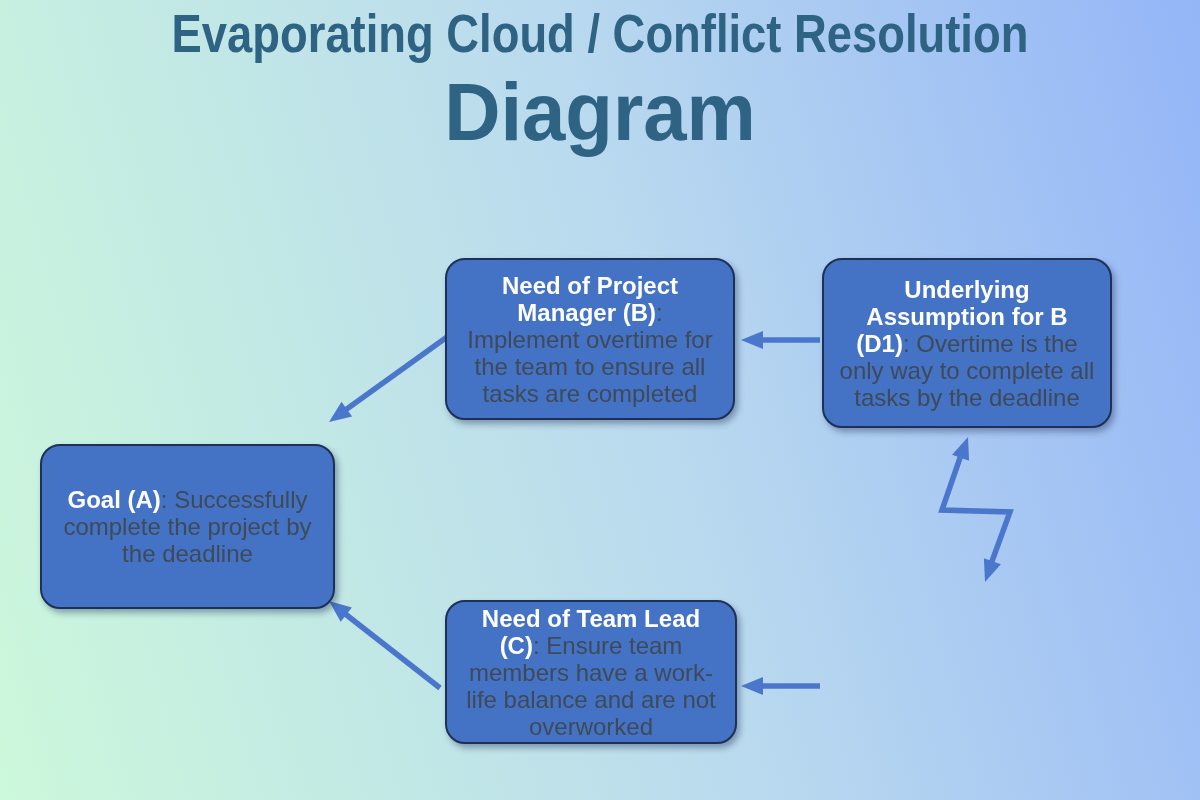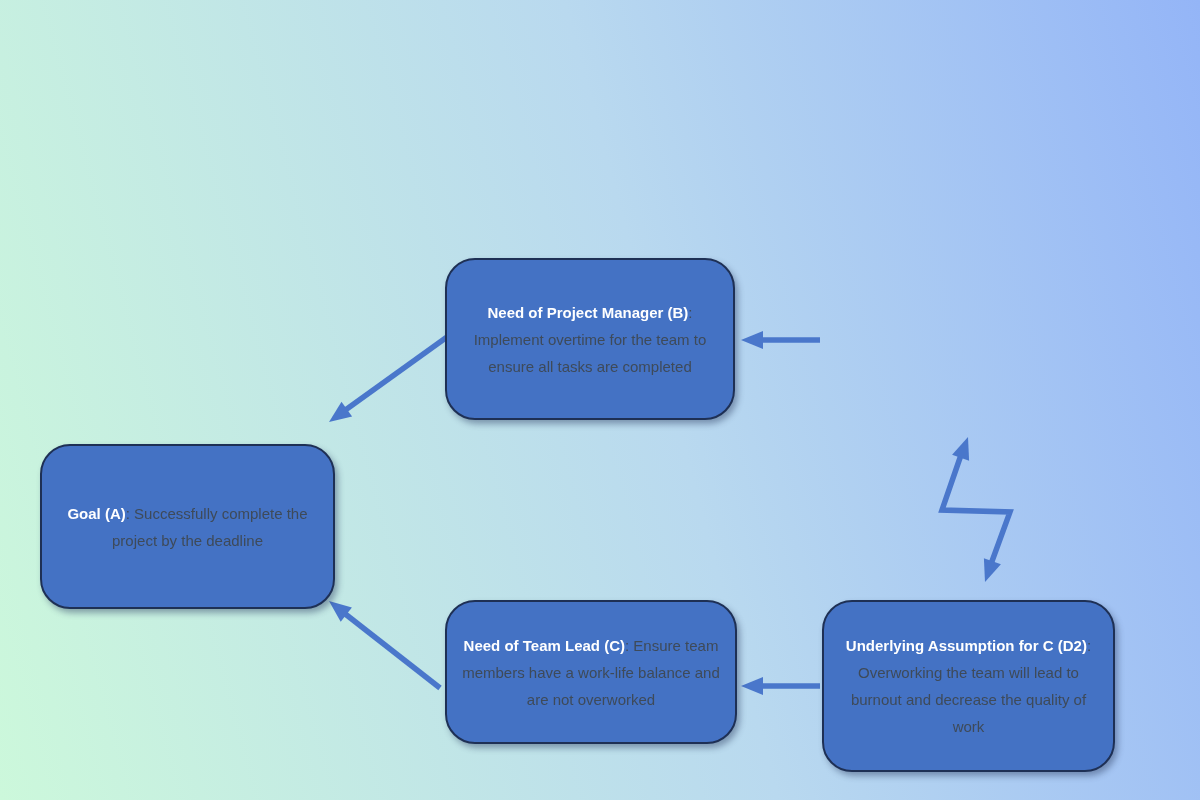--- a/index.html
+++ b/index.html
@@ -25,44 +25,48 @@
     color:#2f6384;white-space:nowrap;
     transform:scaleX(0.95);transform-origin:50% 50%;
     margin-top:6px;
   }
   
   .node{
     position:absolute;
     box-sizing:border-box;
     background:#4472c4;
     border:2px solid #1e3055;
-    border-radius:30px;
+    border-radius:20px;
     box-shadow:3px 4px 6px rgba(45,62,100,.45);
     display:flex;align-items:center;justify-content:center;
     text-align:center;
     padding:8px 14px;
-    font-size:15px;line-height:27px;
+    font-size:24px;line-height:27px;
     color:#3e4a59;
   }
   .node .label{color:#ffffff;font-weight:bold;}
   .node-a  {left:40px; top:444px; width:295px; height:165px;}
   .node-b  {left:445px;top:258px; width:290px; height:162px;}
   .node-d1 {left:822px;top:258px; width:290px; height:170px;}
   .node-c  {left:445px;top:600px; width:292px; height:144px;}
   .node-d2 {left:822px;top:600px; width:293px; height:172px;}
   
   .edges{position:absolute;left:0;top:0;pointer-events:none;}
   .edge-shaft{fill:none;stroke:#4a77cb;stroke-width:5.5;stroke-linejoin:miter;}
   .edge-head{fill:#4a77cb;stroke:none;}
 </style>
 </head>
 <body>
 
 <div class="stage">
 
+  <div class="title-wrap">
+    <h1 class="title-line1">Evaporating Cloud / Conflict Resolution</h1>
+    <h1 class="title-line2">Diagram</h1>
+  </div>
 
   <svg class="edges" width="1200" height="800" viewBox="0 0 1200 800">
 
     <g>
       <line class="edge-shaft" x1="820" y1="340" x2="760" y2="340"></line>
       <polygon class="edge-head" points="741,340 763,331 763,349"></polygon>
     </g>
 
     <g>
       <line class="edge-shaft" x1="820" y1="686" x2="760" y2="686"></line>
@@ -87,22 +91,22 @@
   </svg>
 
   <div class="node node-a">
     <div><span class="label">Goal (A)</span><span>: Successfully complete the project by the deadline</span></div>
   </div>
 
   <div class="node node-b">
     <div><span class="label">Need of Project Manager (B)</span><span>: Implement overtime for the team to ensure all tasks are completed</span></div>
   </div>
 
+  <div class="node node-d1">
+    <div><span class="label">Underlying Assumption for B (D1)</span><span>: Overtime is the only way to complete all tasks by the deadline</span></div>
+  </div>
 
   <div class="node node-c">
     <div><span class="label">Need of Team Lead (C)</span><span>: Ensure team members have a work-life balance and are not overworked</span></div>
   </div>
 
-  <div class="node node-d2">
-    <div><span class="label">Underlying Assumption for C (D2)</span><span>: Overworking the team will lead to burnout and decrease the quality of work</span></div>
-  </div>
 
 </div>
 
 </body></html>

